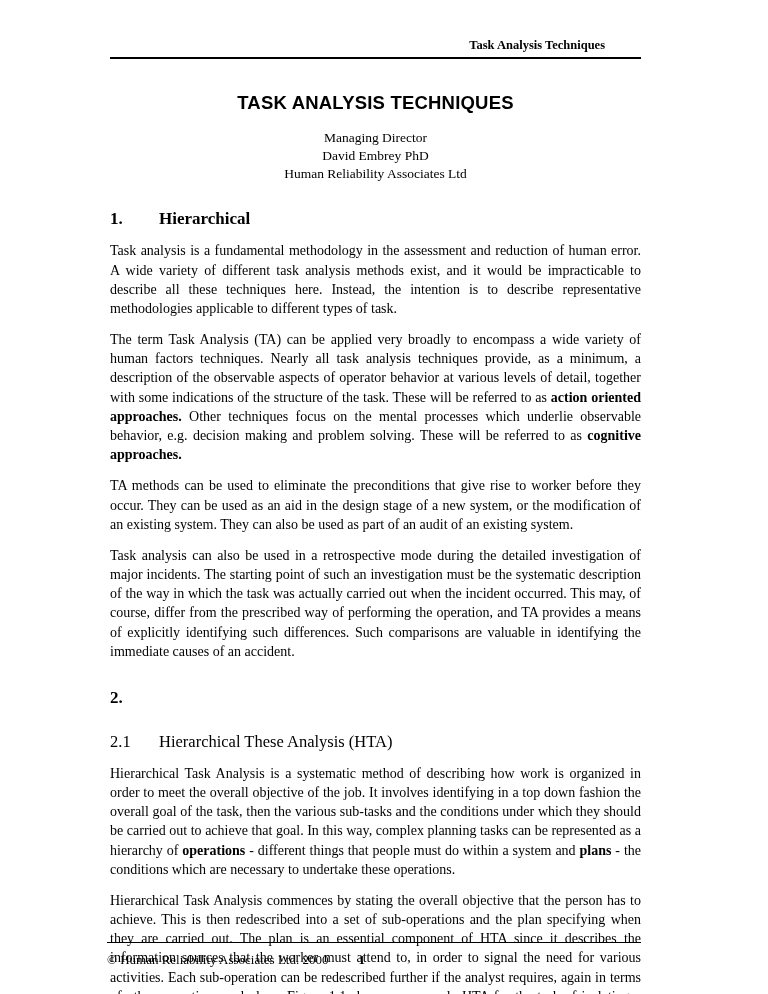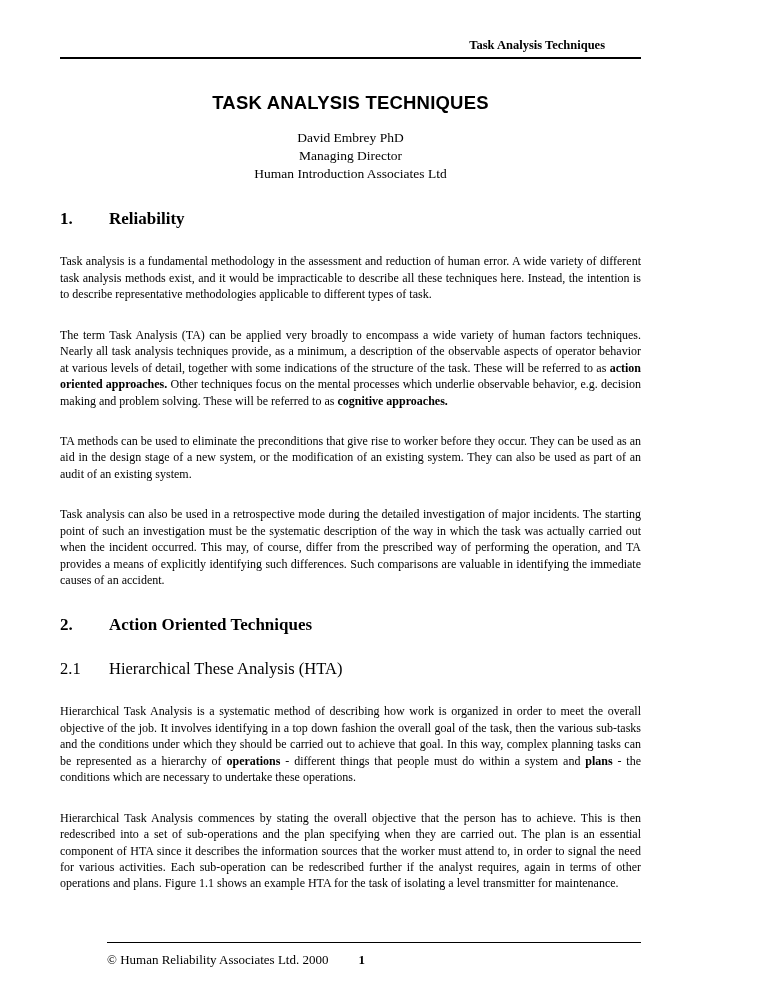--- a/index.html
+++ b/index.html
@@ -8,21 +8,21 @@
     width: 768px;
     font-family: "Liberation Serif", serif;
     color: #000000;
     -webkit-font-smoothing: antialiased;
   }
   .page {
     position: relative;
     width: 748px;
     height: 994px;
     background: #ffffff;
-    padding: 38px 107px 0 60px;
+    padding: 38px 107px 0 110px;
     overflow: hidden;
   }
   
   .running-head {
     text-align: right;
     font-weight: bold;
     font-size: 12.5px;
     padding-right: 36px;
     line-height: 1.2;
   }
@@ -56,22 +56,22 @@
   .section-heading .num { width: 49px; flex: 0 0 49px; }
   .subsection-heading {
     display: flex;
     font-size: 16.5px;
     font-weight: normal;
     margin-top: 24px;
   }
   .subsection-heading .num { width: 49px; flex: 0 0 49px; }
   
   .body-text {
-    margin-top: 24px;
-    font-size: 12px;
+    margin-top: 12px;
+    font-size: 14px;
     line-height: 1.37;
     text-align: justify;
   }
   .body-text b { font-weight: bold; }
   
   .footer {
     position: absolute;
     left: 107px;
     right: 107px;
     bottom: 26px;
@@ -95,41 +95,40 @@
 <body>
 
 <div class="page">
 
   <div class="running-head">Task Analysis Techniques</div>
   <hr class="head-rule">
 
   <div class="doc-title">TASK ANALYSIS TECHNIQUES</div>
 
   <div class="author-block">
+    <div>Managing Director</div>
     <div>David Embrey PhD</div>
-    <div>Managing Director</div>
-    <div>Human Introduction Associates Ltd</div>
+    <div>Human Reliability Associates Ltd</div>
   </div>
 
   <div class="section-heading">
     <span class="num">1.</span>
-    <span>Reliability</span>
+    <span>Hierarchical</span>
   </div>
 
   <p class="body-text">Task analysis is a fundamental methodology in the assessment and reduction of human error. A wide variety of different task analysis methods exist, and it would be impracticable to describe all these techniques here. Instead, the intention is to describe representative methodologies applicable to different types of task.</p>
 
   <p class="body-text"><span>The term Task Analysis (TA) can be applied very broadly to encompass a wide variety of human factors techniques. Nearly all task analysis techniques provide, as a minimum, a description of the observable aspects of operator behavior at various levels of detail, together with some indications of the structure of the task. These will be referred to as </span><b>action oriented approaches.</b><span> Other techniques focus on the mental processes which underlie observable behavior, e.g. decision making and problem solving. These will be referred to as </span><b>cognitive approaches.</b></p>
 
   <p class="body-text">TA methods can be used to eliminate the preconditions that give rise to worker before they occur. They can be used as an aid in the design stage of a new system, or the modification of an existing system. They can also be used as part of an audit of an existing system.</p>
 
   <p class="body-text">Task analysis can also be used in a retrospective mode during the detailed investigation of major incidents. The starting point of such an investigation must be the systematic description of the way in which the task was actually carried out when the incident occurred. This may, of course, differ from the prescribed way of performing the operation, and TA provides a means of explicitly identifying such differences. Such comparisons are valuable in identifying the immediate causes of an accident.</p>
 
   <div class="section-heading">
     <span class="num">2.</span>
-    <span>Action Oriented Techniques</span>
   </div>
 
   <div class="subsection-heading">
     <span class="num">2.1</span>
     <span>Hierarchical These Analysis (HTA)</span>
   </div>
 
   <p class="body-text"><span>Hierarchical Task Analysis is a systematic method of describing how work is organized in order to meet the overall objective of the job. It involves identifying in a top down fashion the overall goal of the task, then the various sub-tasks and the conditions under which they should be carried out to achieve that goal. In this way, complex planning tasks can be represented as a hierarchy of </span><b>operations</b><span> - different things that people must do within a system and </span><b>plans</b><span> - the conditions which are necessary to undertake these operations.</span></p>
 
   <p class="body-text">Hierarchical Task Analysis commences by stating the overall objective that the person has to achieve. This is then redescribed into a set of sub-operations and the plan specifying when they are carried out. The plan is an essential component of HTA since it describes the information sources that the worker must attend to, in order to signal the need for various activities. Each sub-operation can be redescribed further if the analyst requires, again in terms of other operations and plans. Figure 1.1 shows an example HTA for the task of isolating a level transmitter for maintenance.</p>

